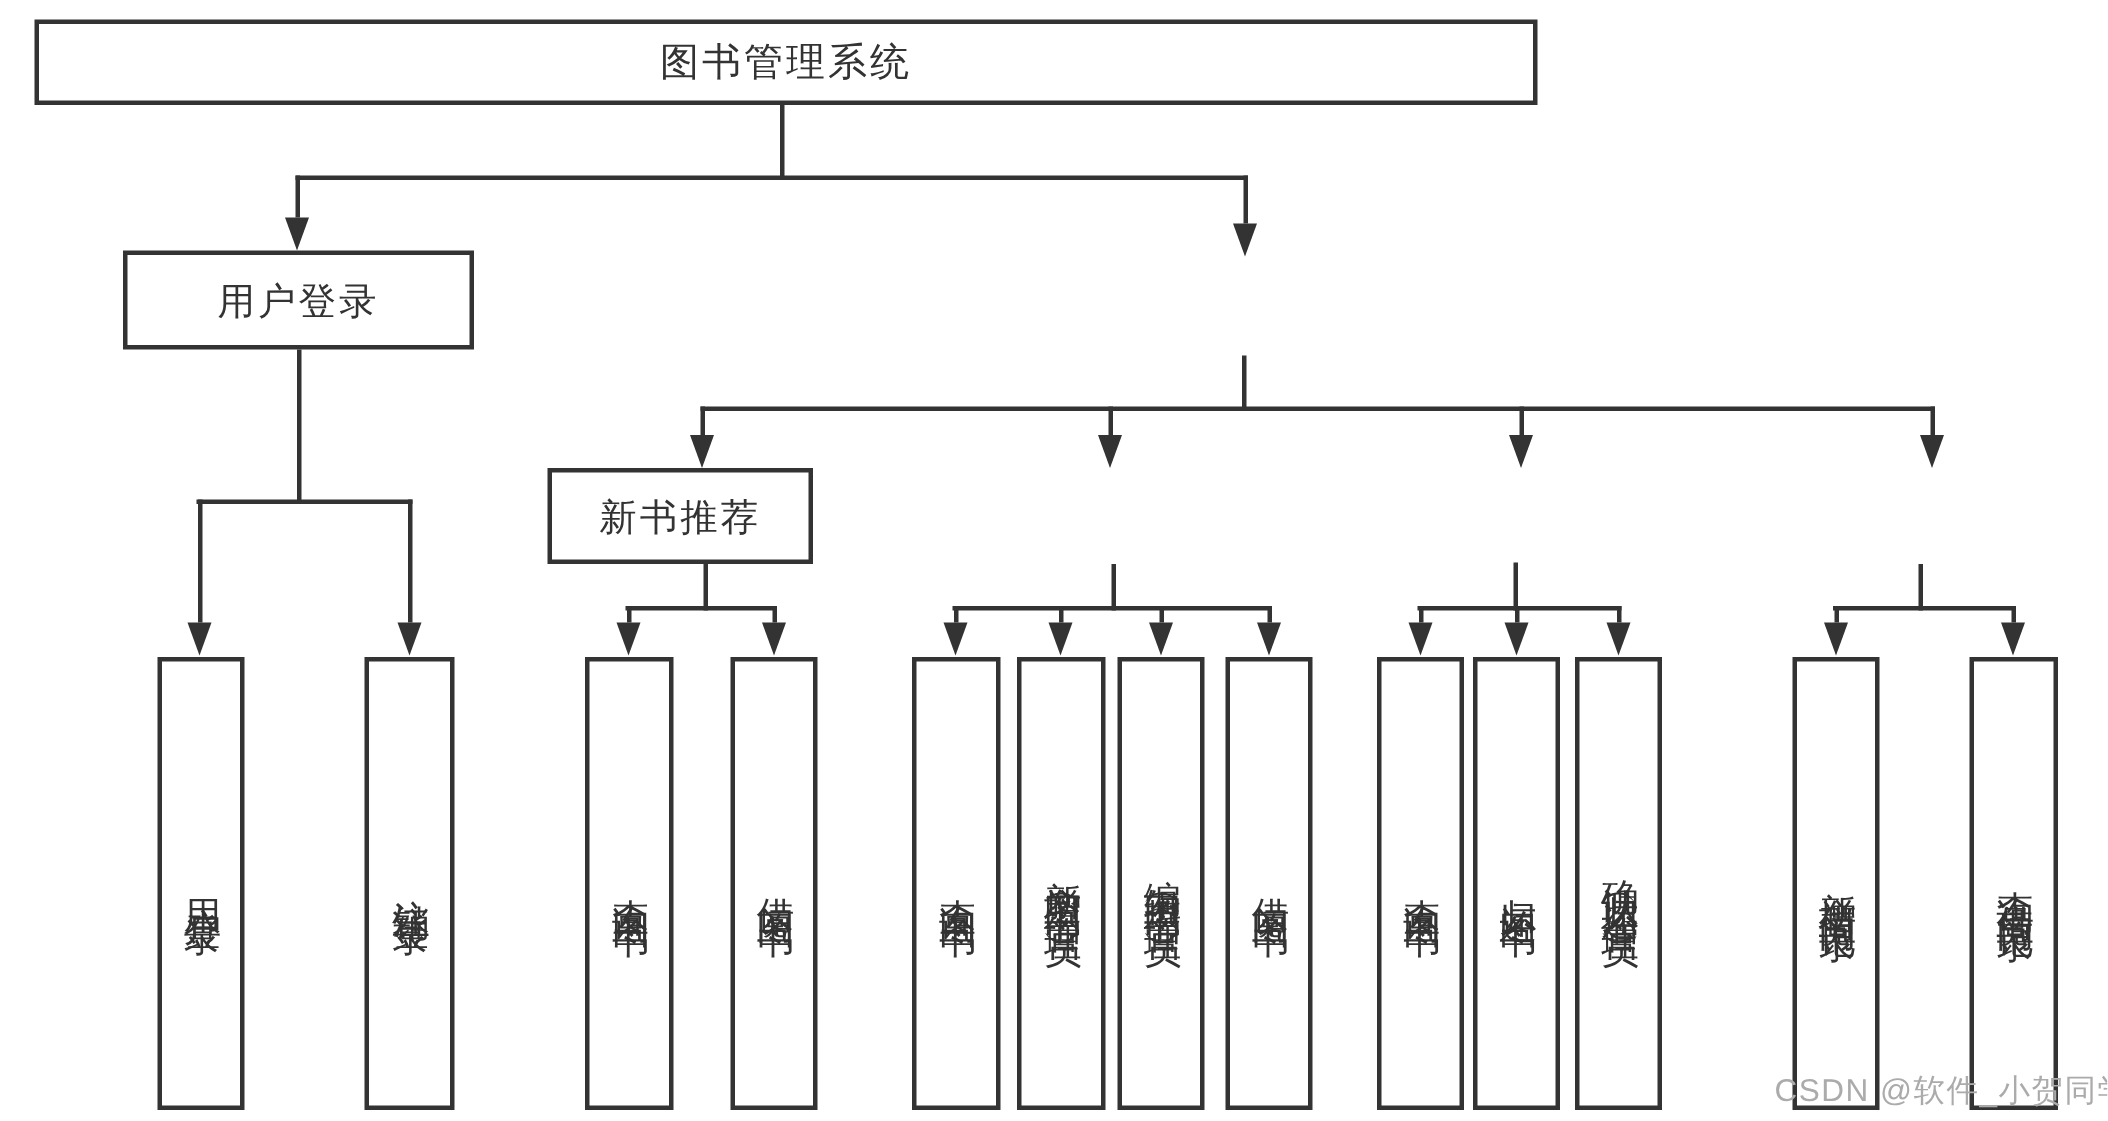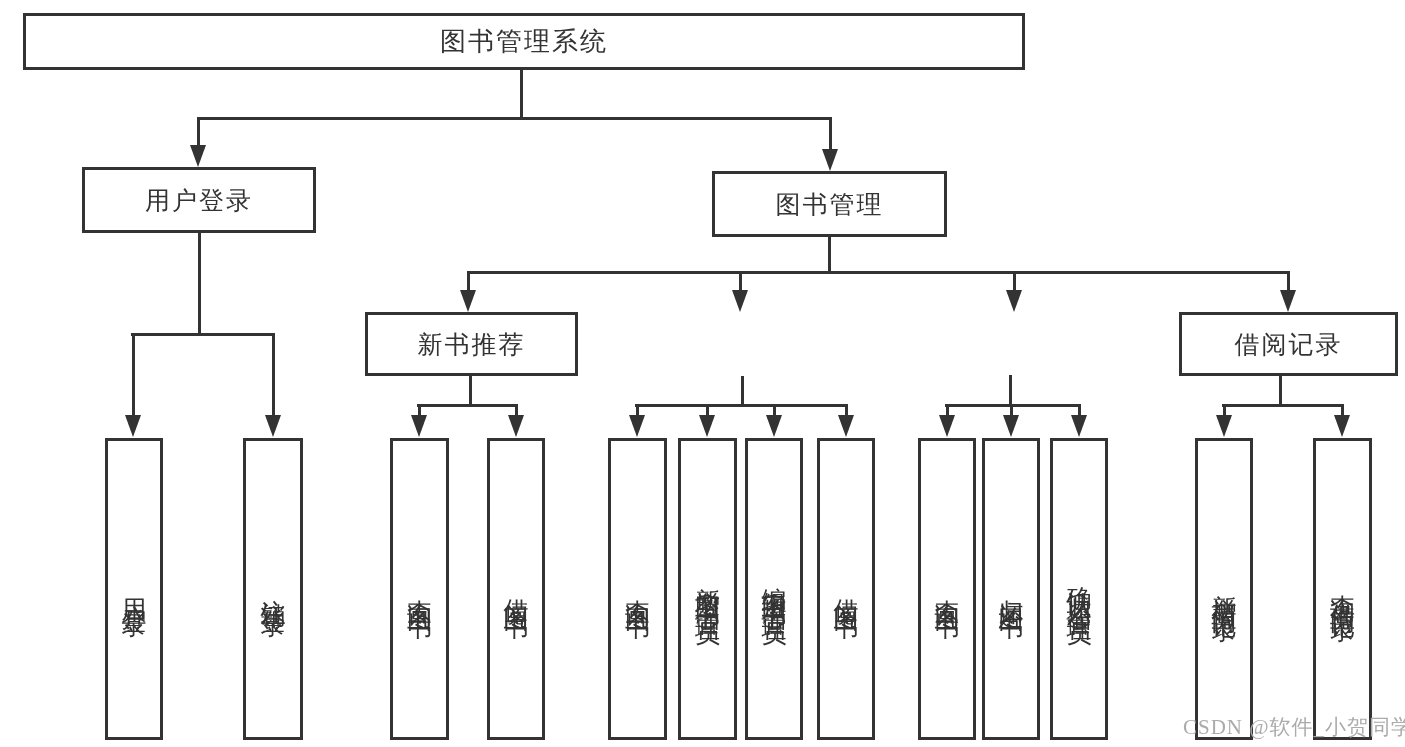--- a/index.html
+++ b/index.html
@@ -1,18 +1,18 @@
 <!DOCTYPE html>
 <html><head>
 <meta charset="utf-8">
 <style>
   html,body{margin:0;padding:0;background:#ffffff;}
   #stage{
     position:relative;width:1405px;height:747px;background:#fff;overflow:hidden;
-    font-family:Liberation Serif, serif;color:#333;
+    font-family:Liberation Sans, sans-serif;color:#333;
   }
   .node{
     position:absolute;box-sizing:border-box;background:#fff;border:3px solid #333;
     display:flex;align-items:center;justify-content:center;text-align:center;
   }
   .h-node{font-size:25px;letter-spacing:2px;white-space:nowrap;}
   .root-node{font-size:26px;}
   .v-node{writing-mode:vertical-rl;text-orientation:mixed;font-size:25px;letter-spacing:5px;line-height:1;}
   .hline{position:absolute;height:3px;background:#333;}
   .vline{position:absolute;width:3px;background:#333;margin-left:-1.5px;}
@@ -35,41 +35,35 @@
   </div>
 
   <div class="vline" style="left:521px;top:70px;height:48px"></div>
   <div class="hline" style="left:197px;top:117px;width:635px"></div>
   <div class="arrow" style="left:198px;top:117px;height:28px"></div>
   <div class="arrow" style="left:830px;top:117px;height:32px"></div>
 
   <div class="node h-node" style="left:82px;top:167px;width:234px;height:66px">
     <span>用户登录</span>
   </div>
-  <div class="node h-node" style="left:712px;top:171px;width:235px;height:66px">
-    <span>图书管理</span>
-  </div>
 
   <div class="vline" style="left:199px;top:233px;height:103px"></div>
   <div class="hline" style="left:131px;top:333px;width:144px"></div>
   <div class="arrow" style="left:133px;top:333px;height:82px"></div>
   <div class="arrow" style="left:273px;top:333px;height:82px"></div>
 
   <div class="vline" style="left:829px;top:237px;height:37px"></div>
   <div class="hline" style="left:467px;top:271px;width:823px"></div>
   <div class="arrow" style="left:468px;top:271px;height:19px"></div>
   <div class="arrow" style="left:740px;top:271px;height:19px"></div>
   <div class="arrow" style="left:1014px;top:271px;height:19px"></div>
   <div class="arrow" style="left:1288px;top:271px;height:19px"></div>
 
-  <div class="node h-node" style="left:365px;top:312px;width:213px;height:64px">
+  <div class="node h-node" style="left:365px;top:312px;width:177px;height:64px">
     <span>新书推荐</span>
-  </div>
-  <div class="node h-node" style="left:1179px;top:312px;width:219px;height:64px">
-    <span>借阅记录</span>
   </div>
 
   <div class="vline" style="left:470px;top:376px;height:31px"></div>
   <div class="hline" style="left:417px;top:404px;width:101px"></div>
   <div class="arrow" style="left:419px;top:404px;height:11px"></div>
   <div class="arrow" style="left:516px;top:404px;height:11px"></div>
 
   <div class="vline" style="left:742px;top:376px;height:31px"></div>
   <div class="hline" style="left:635px;top:404px;width:213px"></div>
   <div class="arrow" style="left:637px;top:404px;height:11px"></div>

